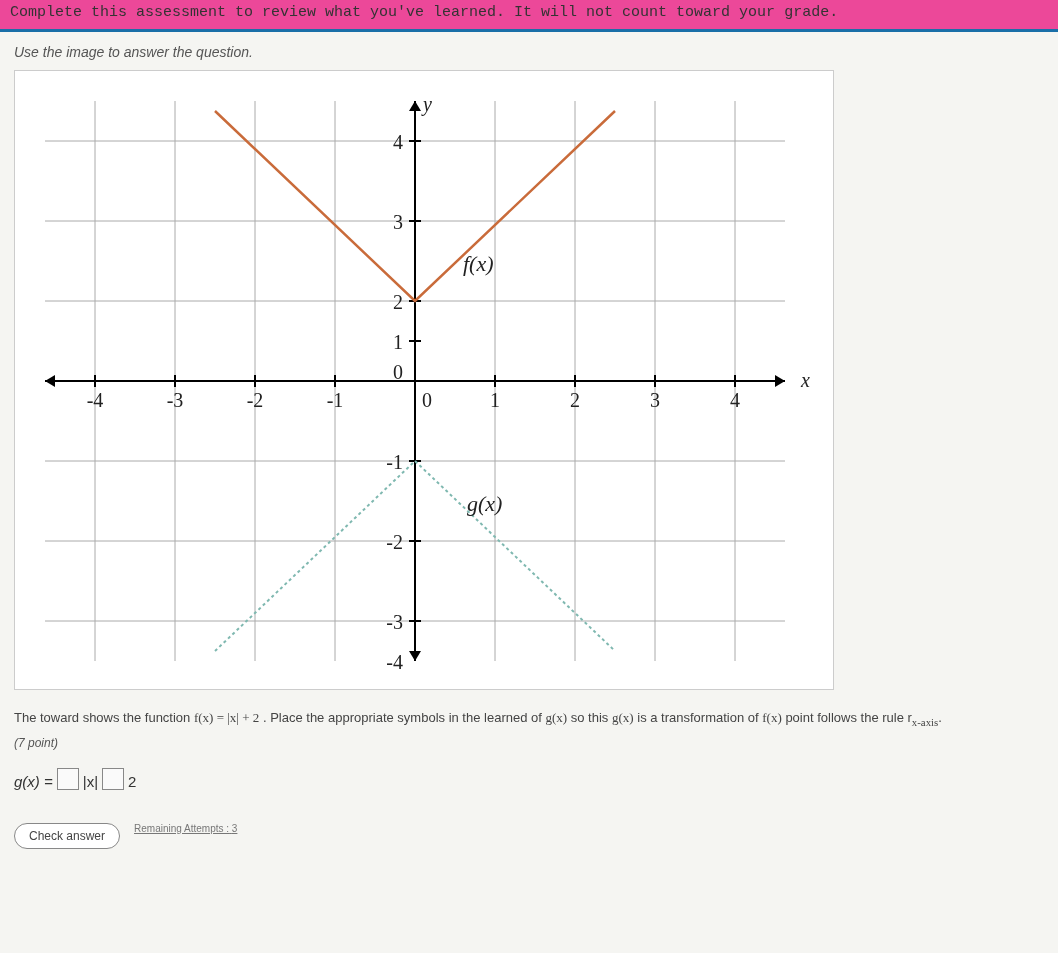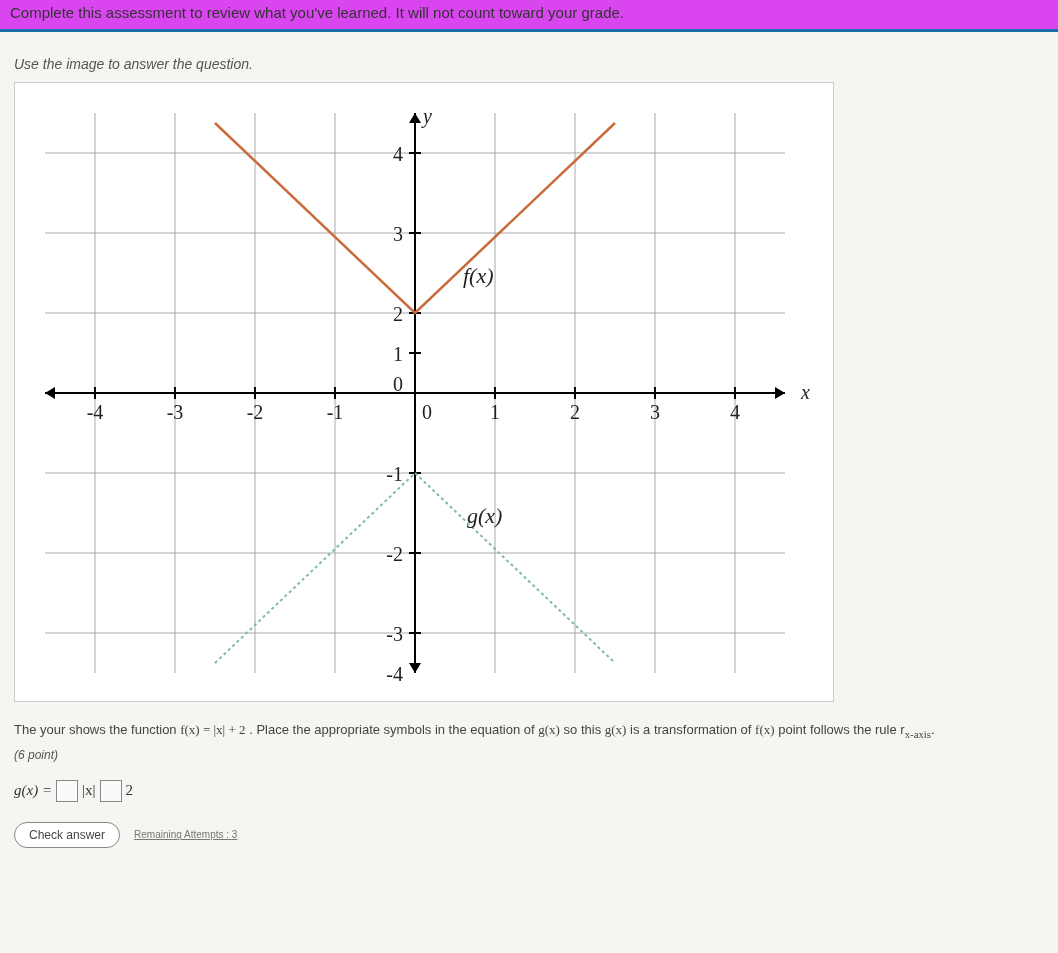--- a/index.html
+++ b/index.html
@@ -4,30 +4,31 @@
 <style>
   * { box-sizing: border-box; margin: 0; padding: 0; }
   body {
     font-family: Arial, Helvetica, sans-serif;
     background: #f5f5f2;
     color: #333;
     width: 1058px;
     padding: 0;
   }
   .header-area {
-    background: #d946ef;
+    background: #ec4899;
     padding: 4px 10px 8px 10px;
     border-bottom: 3px solid #1a6fa8;
+    font-family: Liberation Mono, monospace;
   }
   .instruction-text {
     font-size: 15px;
     color: #333;
   }
   .content {
-    padding: 24px 14px;
+    padding: 12px 14px;
   }
   .question-prompt {
     font-style: italic;
     font-size: 14px;
     color: #555;
     margin-bottom: 10px;
   }
   .chart-box {
     width: 820px;
     height: 620px;
@@ -44,43 +45,42 @@
     line-height: 1.5;
   }
   .question-text .math { font-family: "Times New Roman", serif; }
   .points {
     font-size: 12px;
     font-style: italic;
     color: #555;
     margin-bottom: 18px;
   }
   .answer-line {
-    font-family: Liberation Serif, serif;
+    font-family: Liberation Sans, sans-serif;
     font-style: italic;
     font-size: 15px;
     color: #333;
-    margin-bottom: 20px;
+    margin-bottom: 33px;
     display: flex;
-    align-items: center;
+    align-items: flex-end;
     gap: 4px;
   }
   .answer-line .box {
     display: inline-block;
     width: 22px;
     height: 22px;
     border: 1px solid #888;
     background: #fafafa;
     font-style: normal;
   }
   .answer-line .fixed {
     font-style: normal;
   }
   .button-row {
     display: flex;
-    align-items: center;
     gap: 14px;
   }
   .check-btn {
     border: 1px solid #888;
     background: #fff;
     color: #444;
     font-size: 12px;
     padding: 5px 14px;
     border-radius: 14px;
     cursor: pointer;
@@ -181,31 +181,31 @@
 
       <polyline class="f-line" points="200,40 400,230 600,40"></polyline>
       <text class="func-label" x="448" y="200"><tspan>f(x)</tspan></text>
 
       <polyline class="g-line" points="200,580 400,390 600,580"></polyline>
       <text class="func-label" x="452" y="440"><tspan>g(x)</tspan></text>
     </svg>
   </div>
 
   <div class="question-text">
-    <span>The your shows the function </span>
+    <span>The toward shows the function </span>
     <span class="math">f(x) = |x| + 2</span>
-    <span>. Place the appropriate symbols in the equation of </span>
+    <span>. Place the appropriate symbols in the learned of </span>
     <span class="math">g(x)</span>
     <span> so this </span>
     <span class="math">g(x)</span>
     <span> is a transformation of </span>
     <span class="math">f(x)</span>
     <span> point follows the rule r</span><sub class="math">x-axis</sub>.
   </div>
-  <div class="points">(6 point)</div>
+  <div class="points">(7 point)</div>
 
   <div class="answer-line">
     <span>g(x) =</span>
     <span class="box"></span>
     <span class="fixed">|x|</span>
     <span class="box"></span>
     <span class="fixed">2</span>
   </div>
 
   <div class="button-row">

